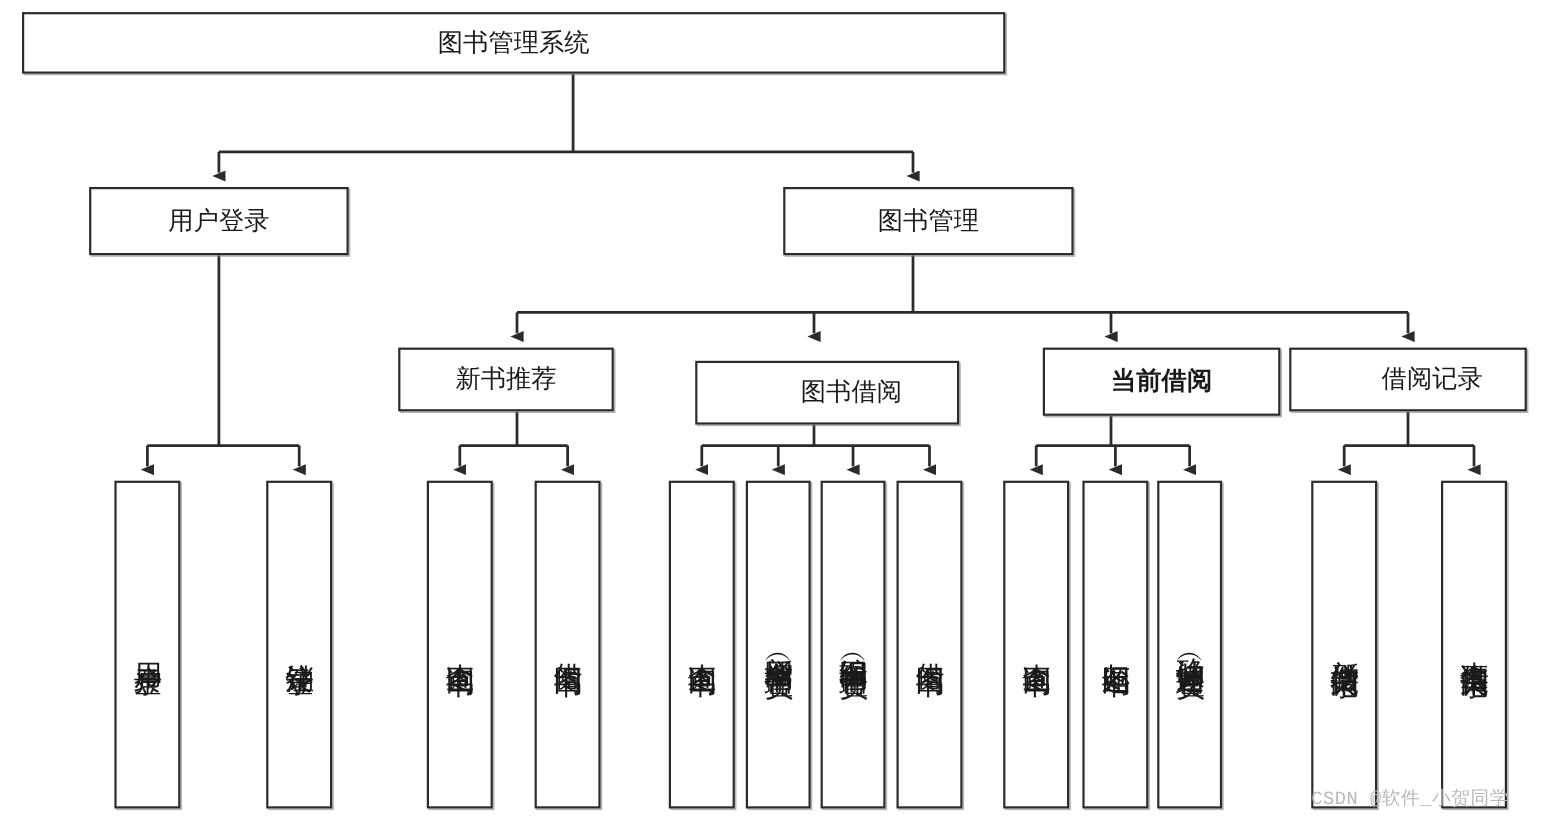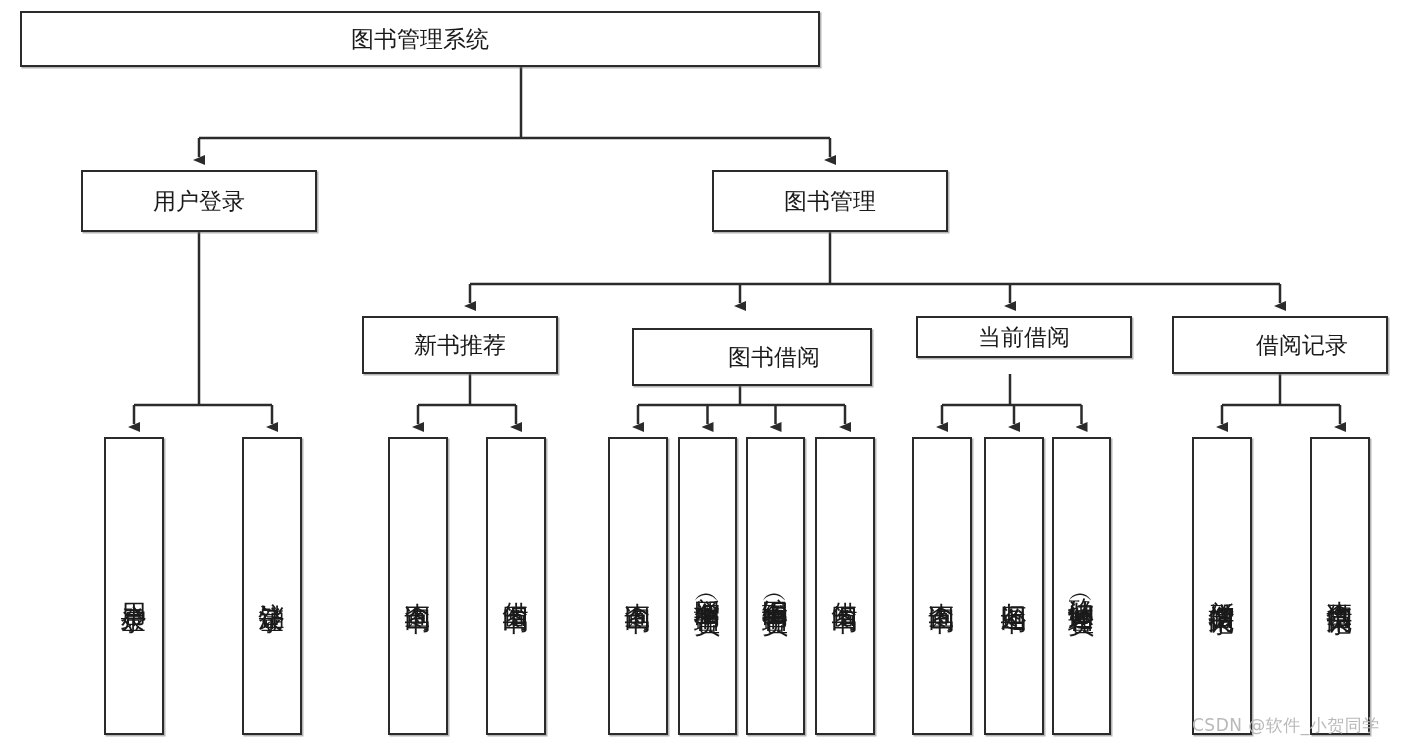--- a/index.html
+++ b/index.html
@@ -58,20 +58,21 @@
     max-height: 272px;
   }
   #watermark {
     position: absolute;
     left: 1192px;
     top: 714px;
     font-size: 17px;
     color: #b9b9b9;
     white-space: nowrap;
     letter-spacing: 0.5px;
+    font-family: Liberation Mono, monospace;
   }
 </style>
 </head>
 <body>
 
 <div id="canvas">
 
   <svg id="wires" viewBox="0 0 1405 747" xmlns="http://www.w3.org/2000/svg">
     <defs>
       <marker id="arrow" markerWidth="10" markerHeight="12" refX="2" refY="6" orient="auto" markerUnits="userSpaceOnUse">
@@ -109,36 +110,36 @@
         <path d="M1014,405 L1014,424" marker-end="url(#arrow)"></path>
         <path d="M1081.5,405 L1081.5,424" marker-end="url(#arrow)"></path>
         <path d="M1280,374 L1280,405"></path>
         <path d="M1222,405 L1340,405"></path>
         <path d="M1222,405 L1222,424" marker-end="url(#arrow)"></path>
         <path d="M1340,405 L1340,424" marker-end="url(#arrow)"></path>
       </g>
   </svg>
 
   <div id="nodes">
-      <div class="node horiz" style="left: 20px; top: 11px; width: 800px; height: 56px;">
+      <div class="node horiz" style="left: 20px; top: 11px; width: 894px; height: 56px;">
         <span class="label">图书管理系统</span>
       </div>
       <div class="node horiz" style="left: 81px; top: 170px; width: 236px; height: 62px;">
         <span class="label">用户登录</span>
       </div>
-      <div class="node horiz" style="left: 712px; top: 170px; width: 236px; height: 62px;">
+      <div class="node horiz" style="left: 712px; top: 170px; width: 264px; height: 62px;">
         <span class="label">图书管理</span>
       </div>
       <div class="node horiz" style="left: 362px; top: 316px; width: 196px; height: 58px;">
         <span class="label">新书推荐</span>
       </div>
       <div class="node horiz" style="left: 632px; top: 328px; width: 240px; height: 58px; padding-left: 44px;">
         <span class="label">图书借阅</span>
       </div>
-      <div class="node horiz" style="left: 916px; top: 316px; width: 216px; height: 42px;">
+      <div class="node horiz" style="left: 948px; top: 316px; width: 216px; height: 62px; font-weight: bold;">
         <span class="label">当前借阅</span>
       </div>
       <div class="node horiz" style="left: 1172px; top: 316px; width: 216px; height: 58px; padding-left: 44px;">
         <span class="label">借阅记录</span>
       </div>
       <div class="node vert" style="left: 104px; top: 437px; width: 60px; height: 298px;">
         <span class="label">用户登录</span>
       </div>
       <div class="node vert" style="left: 242px; top: 437px; width: 60px; height: 298px;">
         <span class="label">注销登录</span>

